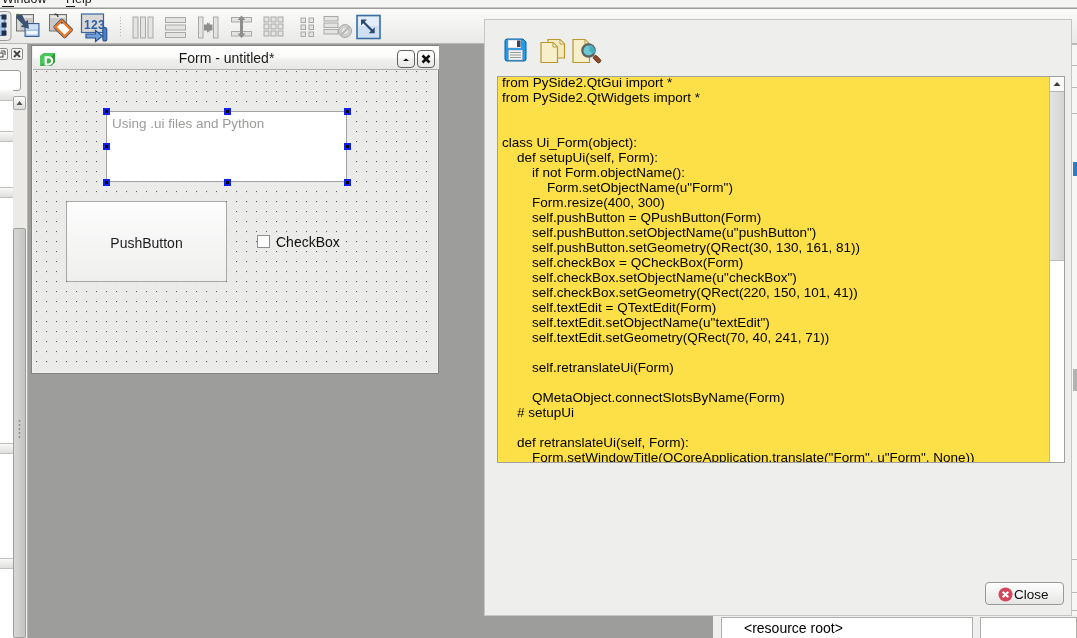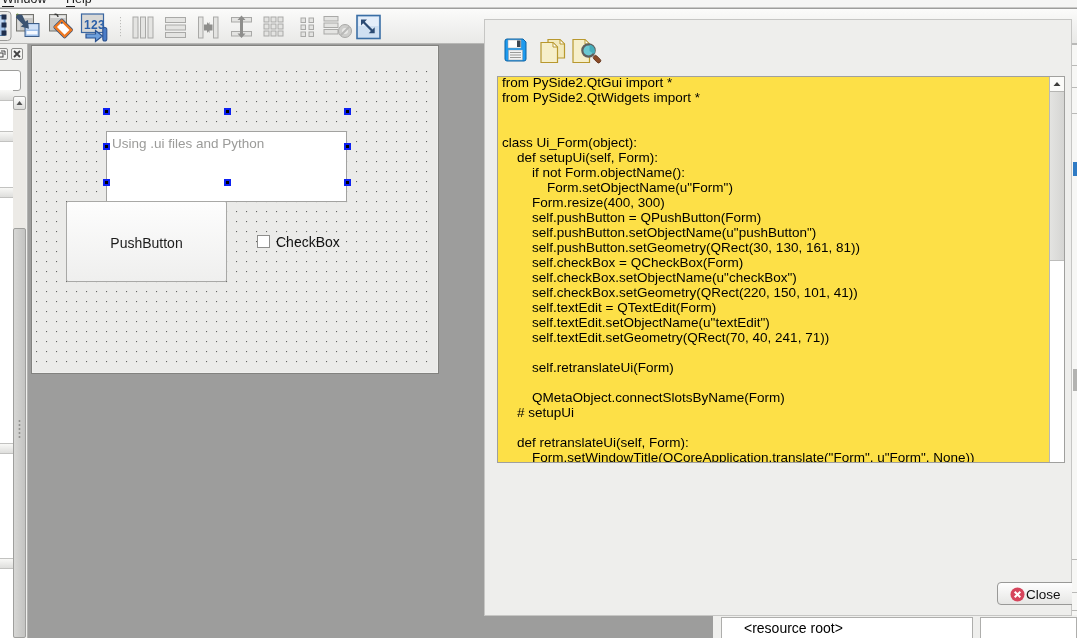--- a/index.html
+++ b/index.html
@@ -159,32 +159,51 @@
 
 <div class="abs" style="left:713px;top:44px;width:364px;height:594px;background:#efefed;"></div>
 
 <div class="abs" style="left:721px;top:617px;width:252px;height:25px;background:#fff;border:1px solid #aeaeac;">
   <div style="margin:2px 0 0 22px;font-size:14px;color:#000;">&lt;resource root&gt;</div>
 </div>
 <div class="abs" style="left:980px;top:617px;width:97px;height:25px;background:#fff;border:1px solid #aeaeac;"></div>
 
 <div class="abs" id="formwin" style="left:31px;top:45px;width:408px;height:329px;background:#ebebe9;border:1.5px solid #82827f;box-shadow:inset 0 0 0 1px #f0f0ee;">
 
+  <div class="abs" style="left:1px;top:0;width:406px;height:24px;background:linear-gradient(#ffffff 0%,#fcfcfb 48%,#f0f0ee 58%,#e7e7e5 100%);border-bottom:1px solid #b0b0ae;">
+
+    <svg class="abs" style="left:6px;top:7px;" width="17" height="13" viewBox="0 0 17 13">
+      <path d="M1 3 L5 0 L16 0 L16 9 L12 13 L1 13 Z" fill="#3dae49"></path>
+      <path d="M1 3 L5 0 L16 0 L12 4 L1 13 Z" fill="#4cc65a"></path>
+      <path d="M12 4 L16 0 L16 9 L12 13 Z" fill="#2e9a3c"></path>
+      <path fill-rule="evenodd" fill="#ffffff" d="M5.6 3.2 L9.6 3.2 A4.6 4.6 0 0 1 9.6 12.4 L5.6 12.4 Z M7.8 5.2 L7.8 10.4 L9.4 10.4 A2.6 2.6 0 0 0 9.4 5.2 Z"></path>
+    </svg>
+    <div class="abs" style="left:0;top:4px;width:387px;text-align:center;font-size:14px;color:#1a1a1a;">Form - untitled*</div>
+
+    <div class="abs" style="left:364px;top:4px;width:18px;height:18px;border:1.5px solid #626260;border-radius:4px;background:transparent;"></div>
+    <svg class="abs" style="left:364px;top:4px;" width="18" height="18">
+        <path d="M6 11 L9 8.5 L12 11 Z" fill="#111"></path>
+      </svg>
+    <div class="abs" style="left:384px;top:4px;width:18px;height:18px;border:1.5px solid #626260;border-radius:4px;background:transparent;"></div>
+    <svg class="abs" style="left:384px;top:4px;" width="18" height="18">
+        <path d="M5.5 5.5 L12.5 12.5 M12.5 5.5 L5.5 12.5" stroke="#111" stroke-width="2.6"></path>
+      </svg>
+  </div>
 
   <div class="abs" id="formclient" style="left:4px;top:25px;width:400px;height:300px;">
     <svg class="abs" style="left:0;top:0;" width="400" height="300">
         <defs>
           <pattern id="dots" width="10" height="10" patternUnits="userSpaceOnUse">
             <rect x="0" y="0" width="1.1" height="1.1" fill="#636361"></rect>
           </pattern>
         </defs>
         <rect width="400" height="300" fill="url(#dots)"></rect>
       </svg>
 
-    <div class="abs" style="left:70px;top:40px;width:241px;height:71px;background:#fff;border:1px solid #a2a2a0;margin-top:20px;">
+    <div class="abs" style="left:70px;top:40px;width:241px;height:71px;background:#fff;border:1px solid #a2a2a0;">
       <div style="margin:4px 0 0 5px;font-size:13.5px;color:#9b9b99;">Using .ui files and Python</div>
     </div>
 
     <div class="abs" style="left:67px;top:36.5px;width:7px;height:7px;background:#000;border:2px solid #0c20f2;"></div>
     <div class="abs" style="left:187.5px;top:36.5px;width:7px;height:7px;background:#000;border:2px solid #0c20f2;"></div>
     <div class="abs" style="left:307.5px;top:36.5px;width:7px;height:7px;background:#000;border:2px solid #0c20f2;"></div>
     <div class="abs" style="left:67px;top:72px;width:7px;height:7px;background:#000;border:2px solid #0c20f2;"></div>
     <div class="abs" style="left:307.5px;top:72px;width:7px;height:7px;background:#000;border:2px solid #0c20f2;"></div>
     <div class="abs" style="left:67px;top:107.5px;width:7px;height:7px;background:#000;border:2px solid #0c20f2;"></div>
     <div class="abs" style="left:187.5px;top:107.5px;width:7px;height:7px;background:#000;border:2px solid #0c20f2;"></div>
@@ -272,21 +291,21 @@
           <path d="M3.5 9 L7 5 L10.5 9 Z" fill="#3c3c3a"></path>
         </svg>
       <div class="abs" style="left:0;top:15px;width:14px;height:169px;background:linear-gradient(90deg,#e3e3e1,#d5d5d3);border-bottom:1px solid #bdbdbb;"></div>
       <div class="abs" style="left:0;bottom:0;width:14px;height:14px;background:#f7f7f5;border-top:1px solid #b5b5b3;"></div>
       <svg class="abs" style="left:0;bottom:0;" width="14" height="14">
           <path d="M3.5 6 L7 10 L10.5 6 Z" fill="#3c3c3a"></path>
         </svg>
     </div>
   </div>
 
-  <div class="abs" style="left:500px;top:562px;width:79px;height:23px;background:linear-gradient(#fefefe,#e6e6e4);border:1px solid #999997;border-radius:4px;margin-left:12px;">
+  <div class="abs" style="left:500px;top:562px;width:79px;height:23px;background:linear-gradient(#fefefe,#e6e6e4);border:1px solid #999997;border-radius:4px;">
     <svg class="abs" style="left:12px;top:4px;" width="15" height="15">
         <circle cx="7.5" cy="7.5" r="7" fill="#d6455c"></circle>
         <path d="M4.7 4.7 L10.3 10.3 M10.3 4.7 L4.7 10.3" stroke="#fff" stroke-width="2"></path>
       </svg>
     <div class="abs" style="left:28px;top:3.5px;font-size:13.5px;color:#111;">Close</div>
   </div>
 </div>
 
 <div class="abs" style="left:1072px;top:44px;width:5px;height:571px;background:#f7f7f5;">
   <div class="abs" style="left:0;top:-1px;width:5px;height:1px;background:#b9b9b7;"></div>

